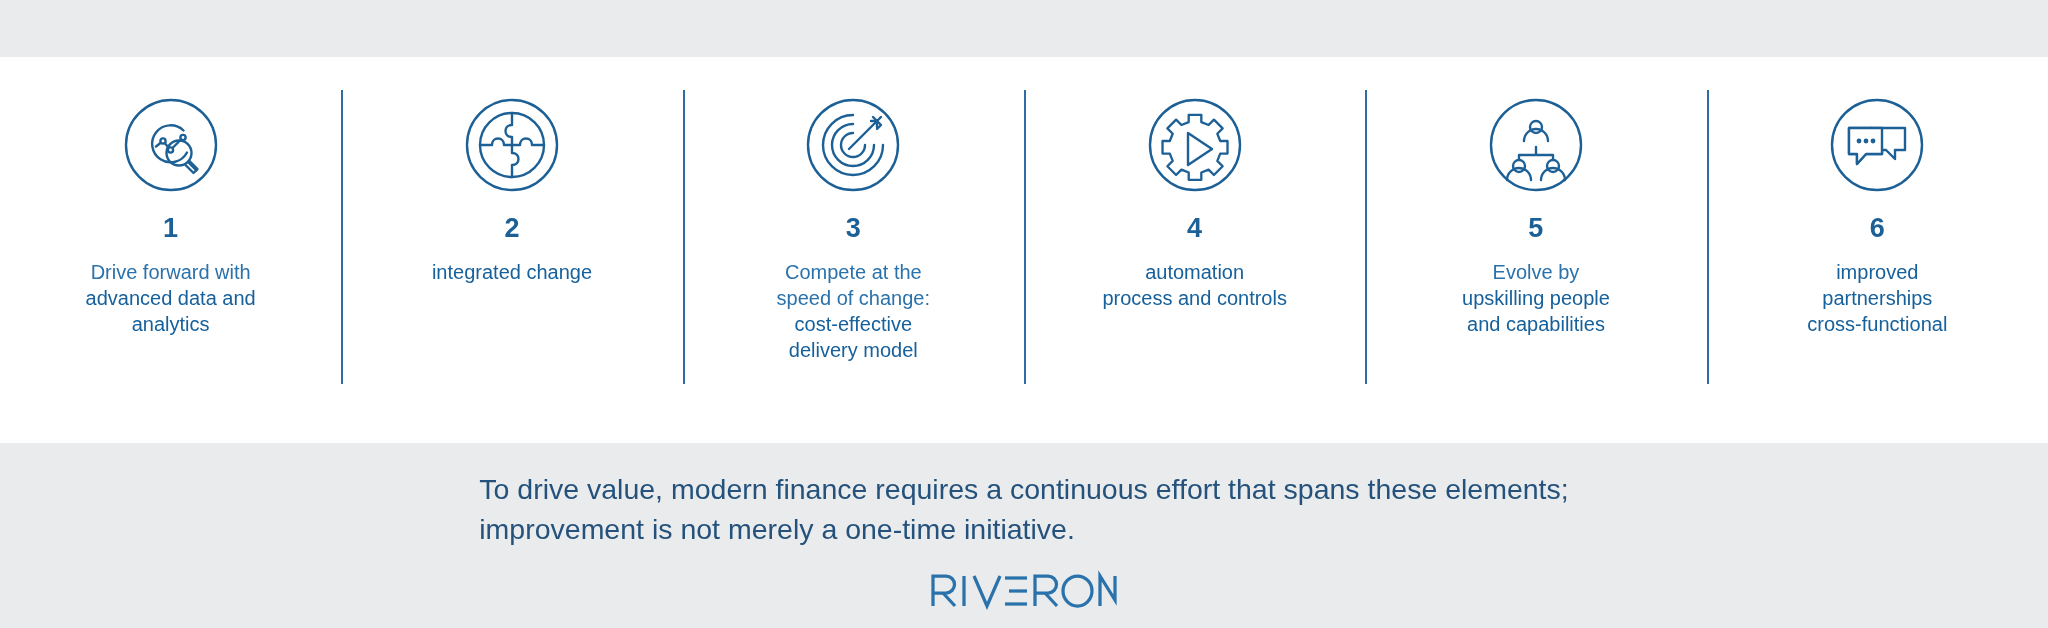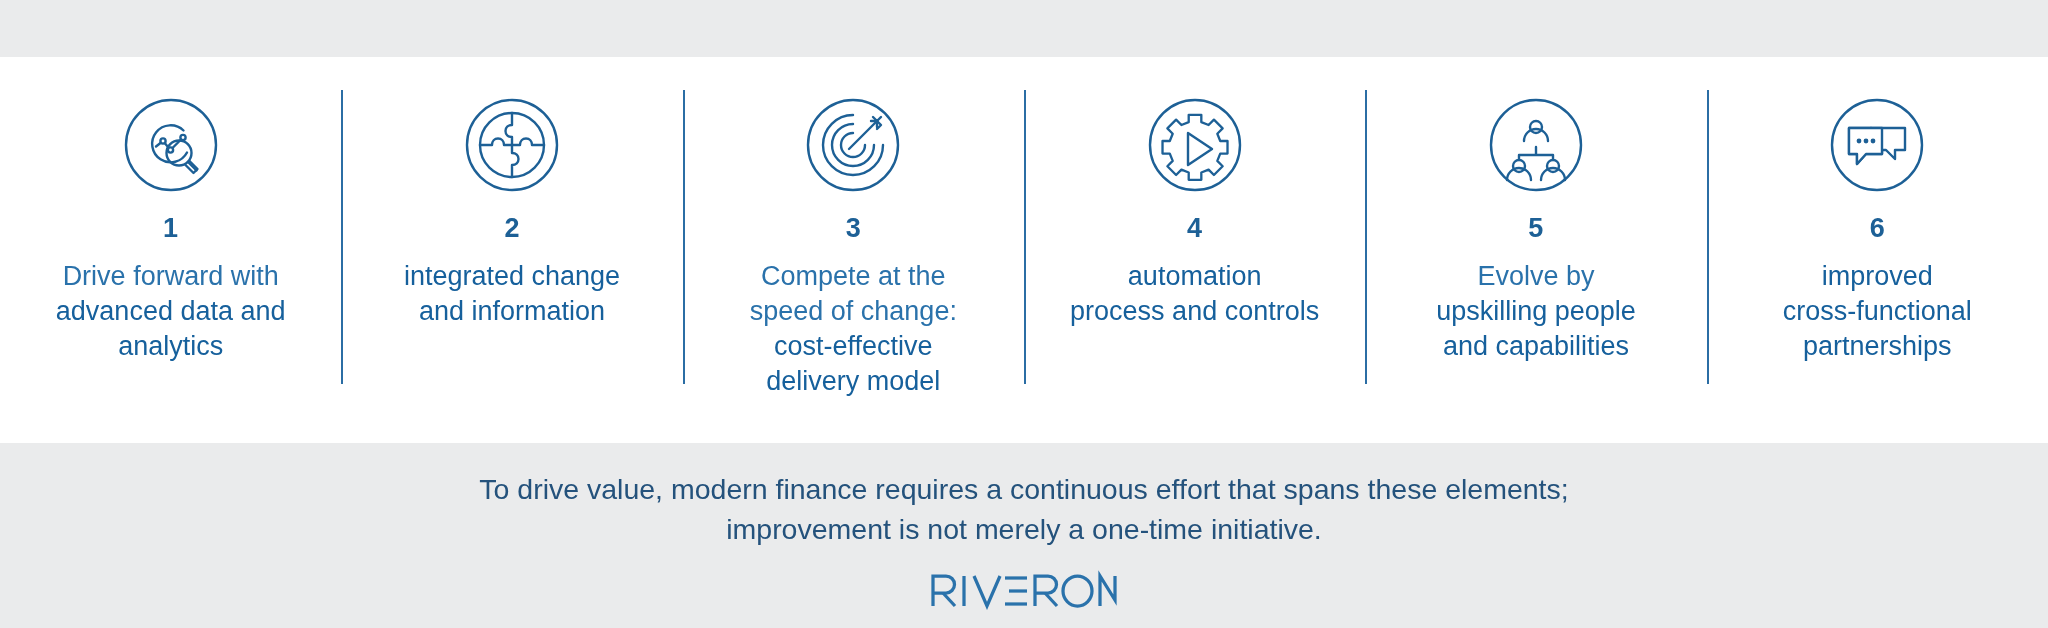--- a/index.html
+++ b/index.html
@@ -90,21 +90,21 @@
     font-size: 27px;
     font-weight: 700;
     color: #1d6096;
     line-height: 1;
     letter-spacing: 0.2px;
   }
 
   .panel-text {
     margin-top: 17px;
     text-align: center;
-    font-size: 27px;
+    font-size: 20px;
     line-height: 1.30;
     color: #2a72ab;
     max-width: 252px;
     font-weight: 400;
   }
   .panel-text .lead {
     display: block;
     font-weight: 400;
     color: #2a72ab;
   }
@@ -120,21 +120,21 @@
     left: 0;
     top: 443px;
     width: 2048px;
     height: 185px;
     display: flex;
     flex-direction: column;
     align-items: center;
   }
   .caption {
     margin-top: 27px;
-    text-align: center;
+    text-align: left;
     font-size: 28.5px;
     line-height: 1.40;
     color: #24527c;
     max-width: 1400px;
     font-weight: 400;
   }
   .caption span { display: block; }
 
   .logo {
     margin-top: 20px;
@@ -184,21 +184,20 @@
           <circle cx="48" cy="48" r="32"></circle>
           <path d="M48 16 L48 28 C44 28 41.5 30.5 41.5 34 C41.5 37.5 44 40 48 40 L48 48"></path>
           <path d="M16 48 L28 48 C28 44 30.5 41.5 34 41.5 C37.5 41.5 40 44 40 48 L48 48"></path>
           <path d="M48 48 L56 48 C56 44 58.5 41.5 62 41.5 C65.5 41.5 68 44 68 48 L80 48"></path>
           <path d="M48 48 L48 56 C52 56 54.5 58.5 54.5 62 C54.5 65.5 52 68 48 68 L48 80"></path>
         </svg>
       </div>
       <div class="panel-number">2</div>
       <div class="panel-text">
         <span class="strong">integrated change</span>
-        <span class="strong">and information</span>
       </div>
     </div>
 
     <div class="panel">
       <div class="icon-wrap">
         <svg viewBox="0 0 96 96" fill="none" stroke="#1d6096" stroke-width="2.4" stroke-linecap="round" stroke-linejoin="round">
           <circle cx="48" cy="48" r="45"></circle>
           <path d="M48 18 A30 30 0 1 0 78 48"></path>
           <path d="M48 27 A21 21 0 1 0 69 48"></path>
           <path d="M48 36 A12 12 0 1 0 60 48"></path>
@@ -265,22 +264,22 @@
           <path d="M42 31 L20 31 L20 57 L28 57 L28 67 L37 57 L53 57 L53 53" fill="#ffffff"></path>
           <path d="M20 31 L53 31 L53 57 L37 57 L28 67 L28 57 L20 57 Z" fill="#ffffff"></path>
           <circle cx="30" cy="44" r="2.4" fill="#1d6096" stroke="none"></circle>
           <circle cx="37" cy="44" r="2.4" fill="#1d6096" stroke="none"></circle>
           <circle cx="44" cy="44" r="2.4" fill="#1d6096" stroke="none"></circle>
         </svg>
       </div>
       <div class="panel-number">6</div>
       <div class="panel-text">
         <span class="strong">improved</span>
+        <span class="strong">partnerships</span>
         <span class="strong">cross-functional</span>
-        <span class="strong">partnerships</span>
       </div>
     </div>
 
   </div>
 
   <div class="footer">
     <div class="caption">
       <span>To drive value, modern finance requires a continuous effort that spans these elements;</span>
       <span>improvement is not merely a one-time initiative.</span>
     </div>

